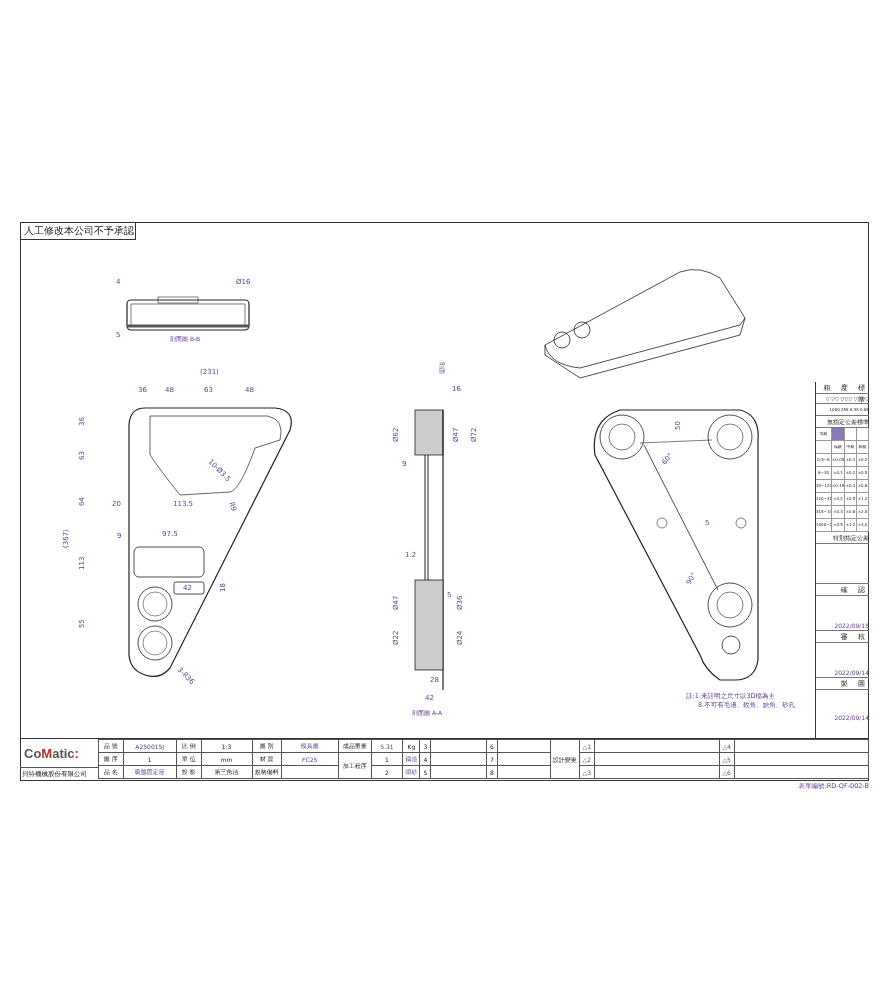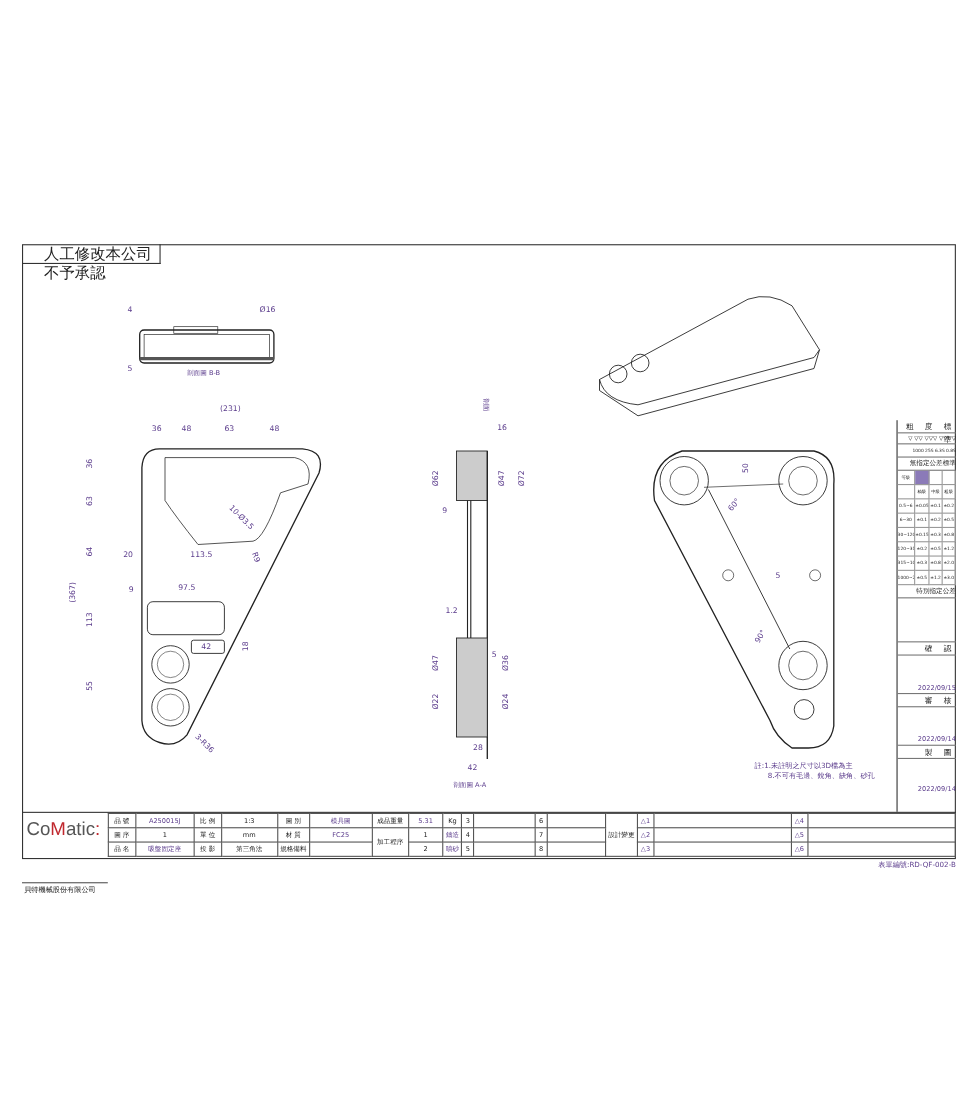--- a/index.html
+++ b/index.html
@@ -1,29 +1,29 @@
 <!DOCTYPE html>
 <html><head>
 <meta charset="utf-8">
 <style>
   html,body{margin:0;padding:0;background:#fff;}
   body{width:891px;height:1000px;position:relative;font-family:"DejaVu Sans",sans-serif;color:#222;overflow:hidden;}
   .sheet{position:absolute;left:20px;top:222px;width:849px;height:559px;border:1px solid #333;box-sizing:border-box;}
-  .warn{position:absolute;left:20px;top:222px;width:126px;height:18px;border:1px solid #333;border-top:none;border-left:none;font-size:14px;line-height:18px;padding-left:20px;box-sizing:border-box;}
+  .warn{position:absolute;left:20px;top:222px;width:116px;height:18px;border:1px solid #333;border-top:none;border-left:none;font-size:10px;line-height:18px;padding-left:4px;box-sizing:border-box;}
   svg{position:absolute;left:0;top:0;}
   .dim{fill:#5b3c8c;font-size:7px;font-family:"DejaVu Sans",sans-serif;}
   .lbl{fill:#5b3c8c;font-size:6px;}
   
   .tb{position:absolute;left:20px;top:738px;width:849px;height:43px;border-top:1px solid #333;}
   .tb table{border-collapse:collapse;position:absolute;left:0;top:0;}
   .tb td{border:1px solid #555;font-size:6px;height:12px;padding:0 2px;text-align:center;white-space:nowrap;}
   .purple{color:#5b3c8c;}
-  .logo{position:absolute;left:20px;top:740px;width:78px;height:27px;font-family:"Liberation Sans",sans-serif;font-weight:normal;font-size:17px;color:#555;line-height:27px;padding-left:4px;box-sizing:border-box;}
+  .logo{position:absolute;left:20px;top:740px;width:78px;height:27px;font-family:"Liberation Sans",sans-serif;font-weight:bold;font-size:13px;color:#555;line-height:27px;padding-left:4px;box-sizing:border-box;}
   .logo .m{color:#c0282e;}
-  .company{position:absolute;left:20px;top:767px;width:78px;height:13px;font-size:6.5px;line-height:13px;padding-left:2px;box-sizing:border-box;border-top:1px solid #555;margin-top:35px;}
+  .company{position:absolute;left:20px;top:767px;width:78px;height:13px;font-size:6.5px;line-height:13px;padding-left:2px;box-sizing:border-box;border-top:1px solid #555;}
   .formno{position:absolute;right:22px;top:782px;font-size:6.5px;color:#5b3c8c;}
   
   .rp{position:absolute;left:815px;top:382px;width:54px;height:356px;border-left:1px solid #333;box-sizing:border-box;}
   .rp .row{border-bottom:1px solid #777;font-size:6px;text-align:right;box-sizing:border-box;}
   .rp .hdr{font-size:7px;letter-spacing:4px;}
   .tol{display:grid;grid-template-columns:16px 13px 12px 12px;font-size:4px;}
   .tol div{border-right:1px solid #999;border-bottom:1px solid #999;height:12px;line-height:12px;text-align:center;overflow:hidden;}
   .notes{position:absolute;left:686px;top:692px;font-size:6.5px;color:#5b3c8c;line-height:9px;}
   .sign{color:#5b3c8c;}
 </style>

